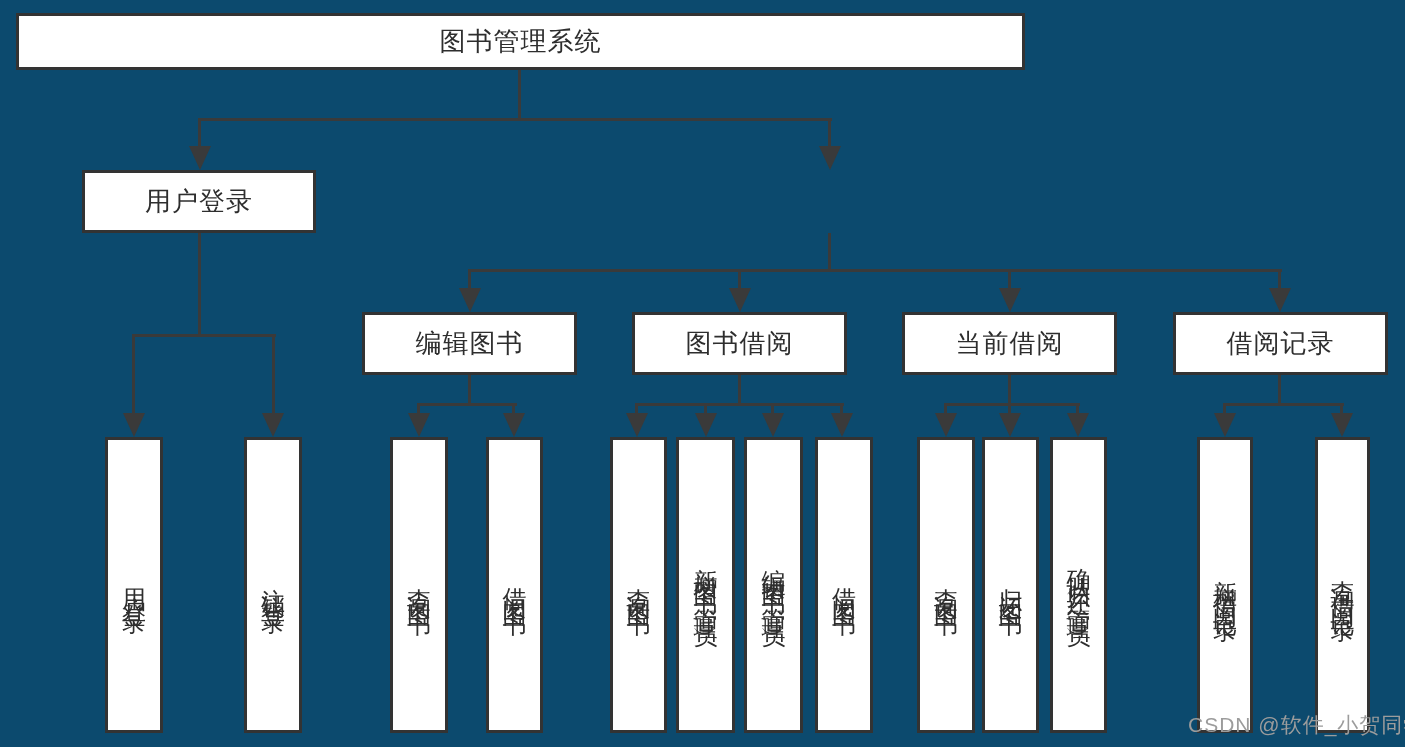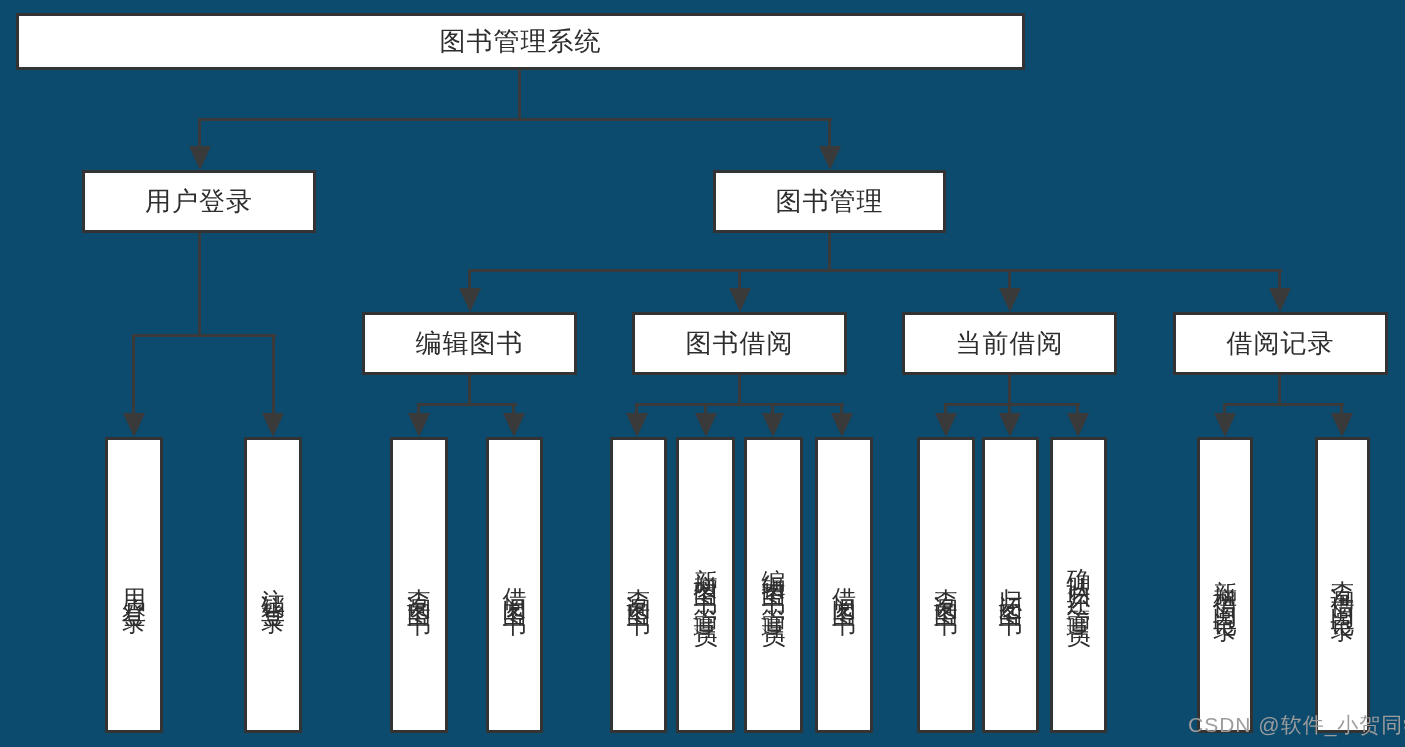--- a/index.html
+++ b/index.html
@@ -69,23 +69,20 @@
 
   <div class="line" style="left:518px; top:70px; width:3px; height:50px;"></div>
   <div class="line" style="left:198px; top:118px; width:634px; height:3px;"></div>
   <div class="line" style="left:198px; top:118px; width:3px; height:30px;"></div>
   <div class="arrowhead" style="left:189px; top:146px;"></div>
   <div class="line" style="left:828px; top:118px; width:3px; height:30px;"></div>
   <div class="arrowhead" style="left:819px; top:146px;"></div>
 
   <div class="box" style="left:82px; top:170px; width:234px; height:63px;">
     <span>用户登录</span>
-  </div>
-  <div class="box" style="left:713px; top:170px; width:233px; height:63px;">
-    <span>图书管理</span>
   </div>
 
   <div class="line" style="left:198px; top:233px; width:3px; height:103px;"></div>
   <div class="line" style="left:132px; top:334px; width:144px; height:3px;"></div>
   <div class="line" style="left:132px; top:334px; width:3px; height:81px;"></div>
   <div class="arrowhead" style="left:123px; top:413px;"></div>
   <div class="line" style="left:272px; top:334px; width:3px; height:81px;"></div>
   <div class="arrowhead" style="left:262px; top:413px;"></div>
 
   <div class="line" style="left:828px; top:233px; width:3px; height:38px;"></div>

